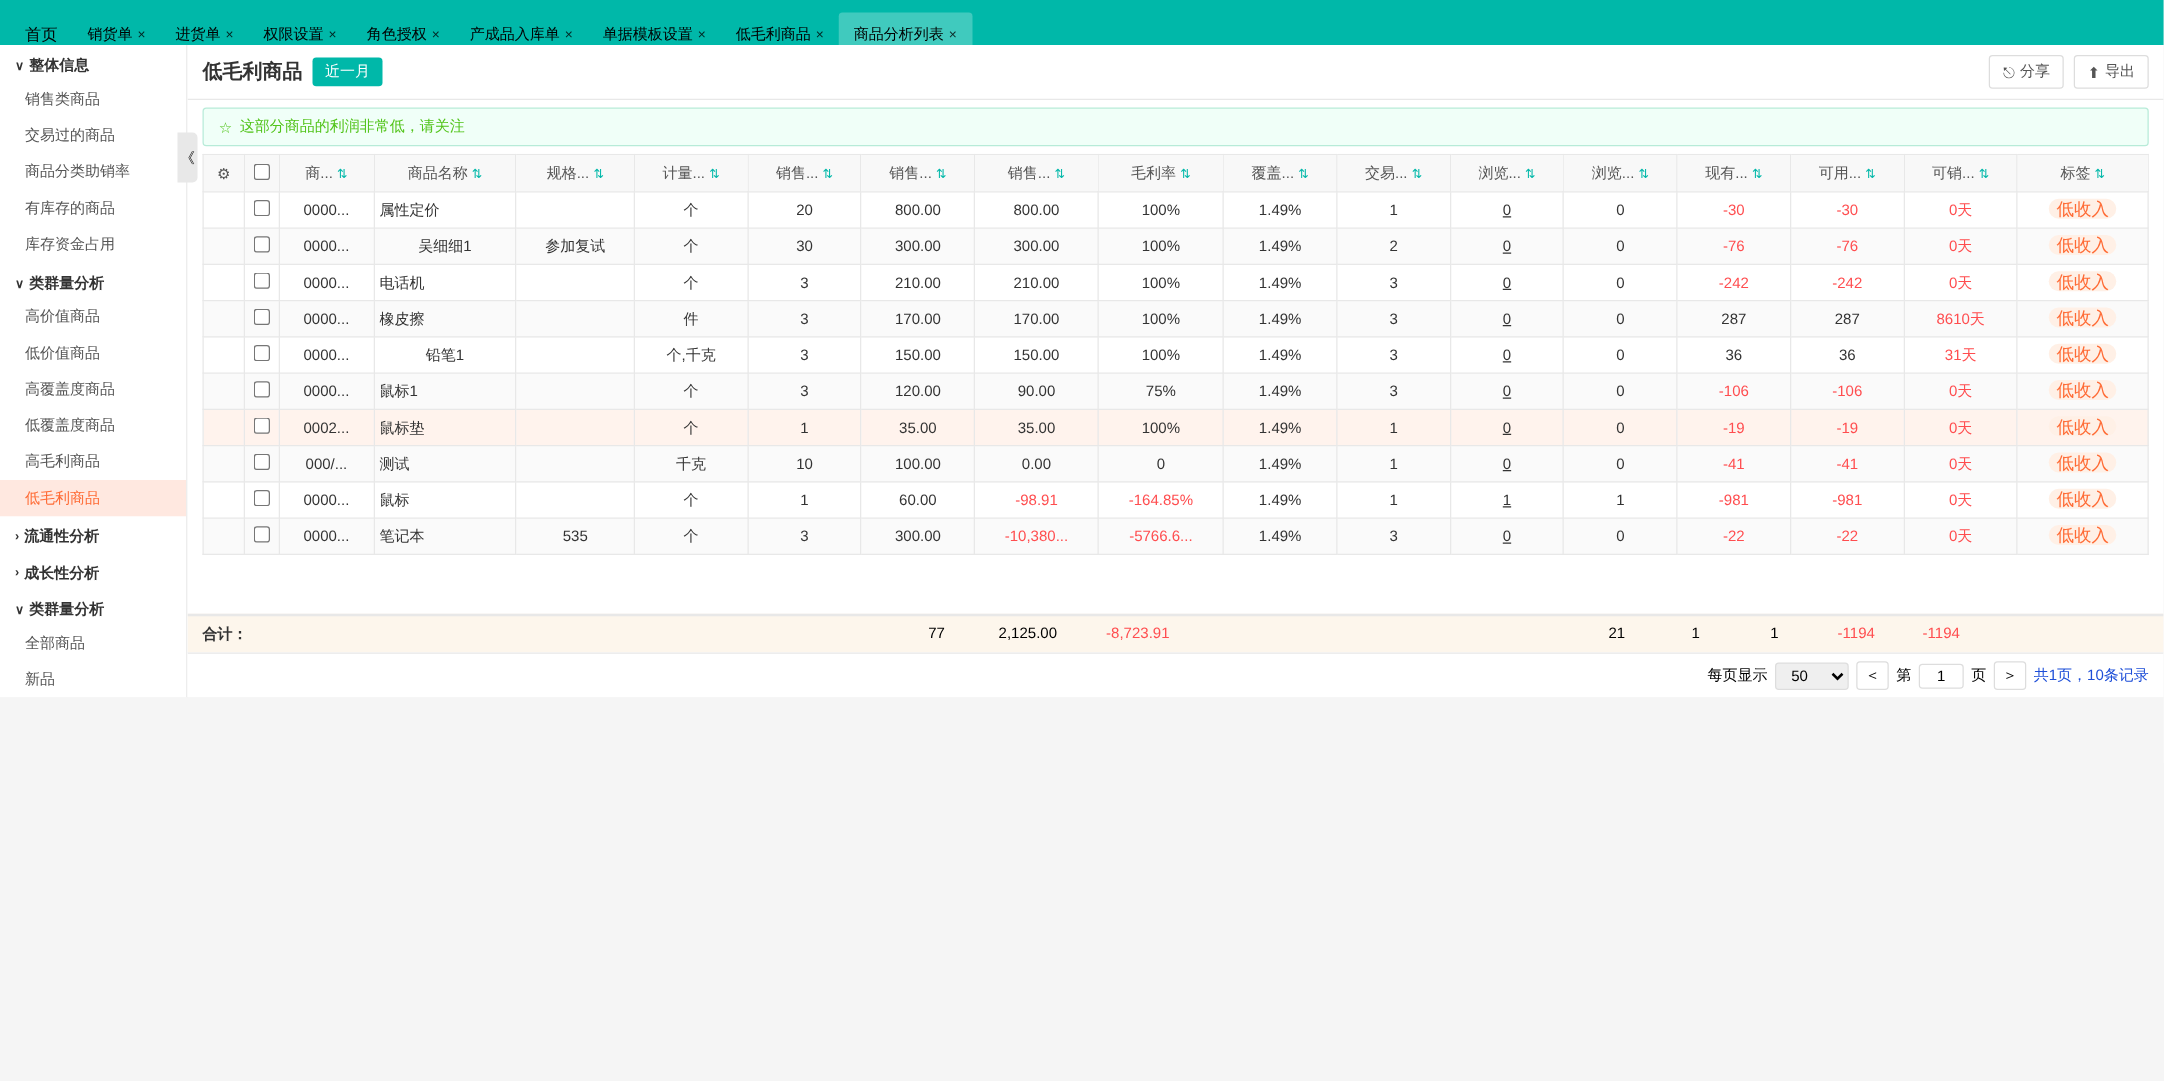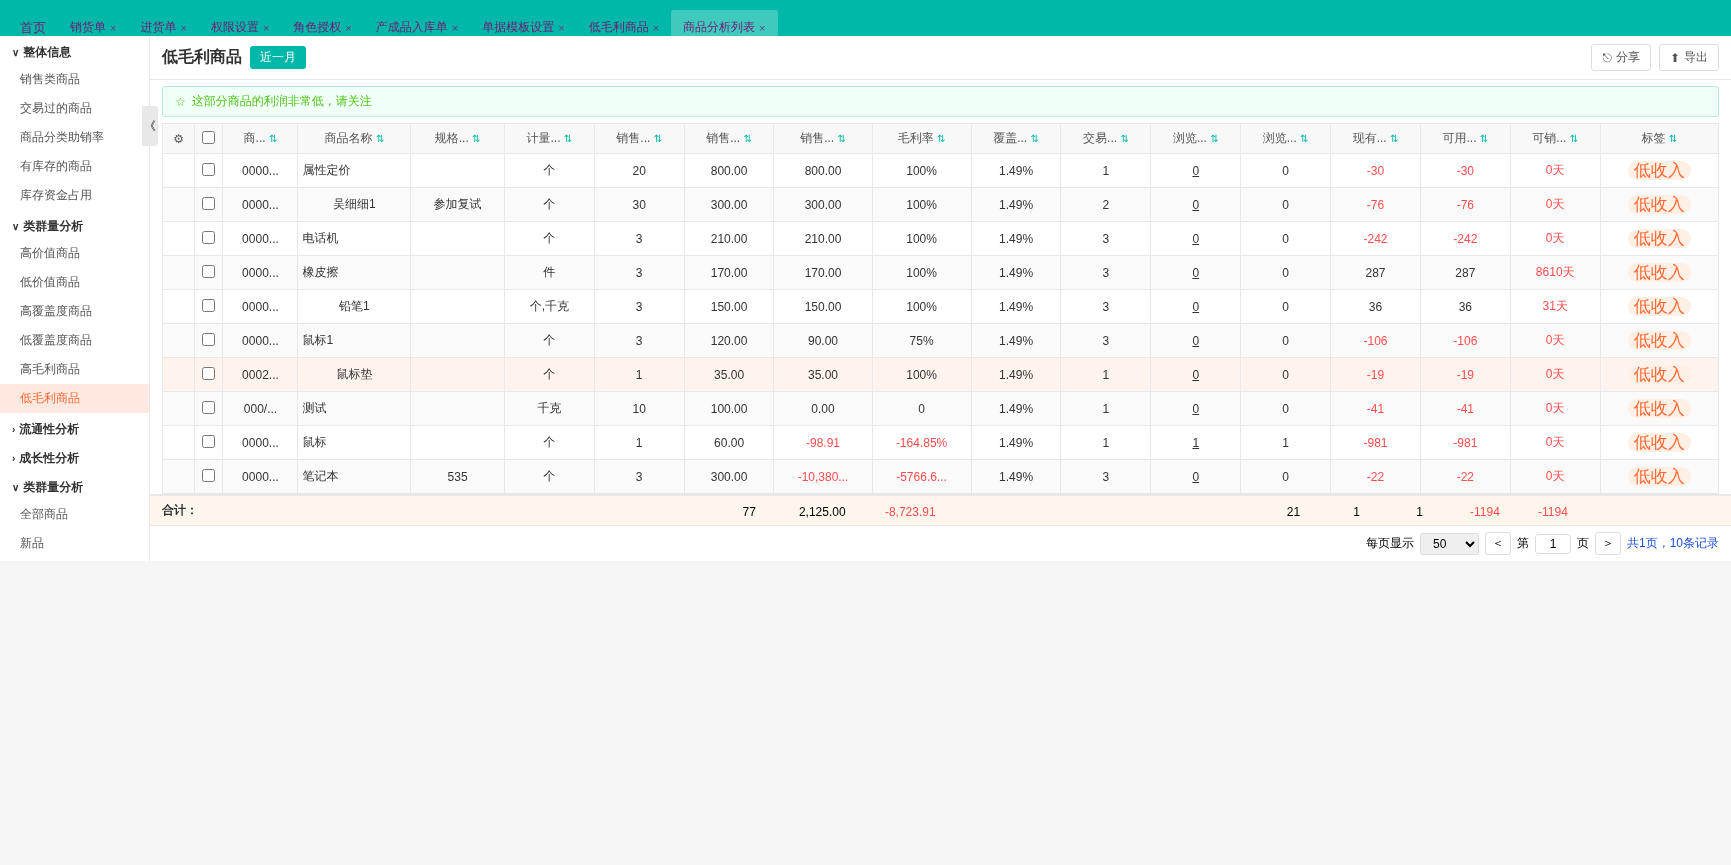--- a/index.html
+++ b/index.html
@@ -7,21 +7,21 @@
 
     
     .top-nav {
       background: #00b8a9;
       display: flex;
       align-items: center;
       height: 36px;
       padding: 0 8px;
     }
     .top-nav .nav-item {
-      color: #701a75;
+      color: #000000;
       padding: 0 12px;
       height: 36px;
       display: flex;
       align-items: center;
       cursor: pointer;
       white-space: nowrap;
       font-size: 13px;
       margin-top: 19px;
     }
     .top-nav .nav-item.active { background: rgba(255,255,255,0.25); border-radius: 3px 3px 0 0; }
@@ -189,29 +189,29 @@
     }
     tbody tr.highlighted { background: #fff3ed; }
     tbody tr:nth-child(even) { background: #fafafa; }
     tbody tr:nth-child(even).highlighted { background: #fff3ed; }
 
     .tag-low-income {
       background: #fff0e6;
       color: #ff6b35;
       padding: 0 6px;
       border-radius: 10px;
-      font-size: 17px;
+      font-size: 14px;
     }
     .text-red { color: #ff4d4f; }
     .text-link { color: #333; text-decoration: underline; cursor: pointer; }
 
     
     .table-footer {
       display: flex;
-      align-items: flex-end;
+      align-items: flex-start;
       border-top: 2px solid #e8e8e8;
       background: #fdf6ec;
       padding: 6px 12px;
       gap: 8px;
     }
     .footer-total-label { font-weight: bold; color: #333; margin-right: 8px; }
     .footer-cell {
       text-align: center;
       padding: 0 4px;
     }
@@ -504,21 +504,21 @@
       <td>0</td>
       <td class="text-red">-106</td>
       <td class="text-red">-106</td>
       <td class="text-red">0天</td>
       <td><span class="tag-low-income">低收入</span></td>
     </tr>
             <tr class="highlighted">
       <td></td>
       <td><input type="checkbox" style=""></td>
       <td>0002...</td>
-      <td style="text-align:center;">鼠标垫</td>
+      <td style="text-align:left;">鼠标垫</td>
       <td></td>
       <td>个</td>
       <td>1</td>
       <td>35.00</td>
       <td>35.00</td>
       <td>100%</td>
       <td>1.49%</td>
       <td>1</td>
       <td><span class="text-link">0</span></td>
       <td>0</td>

